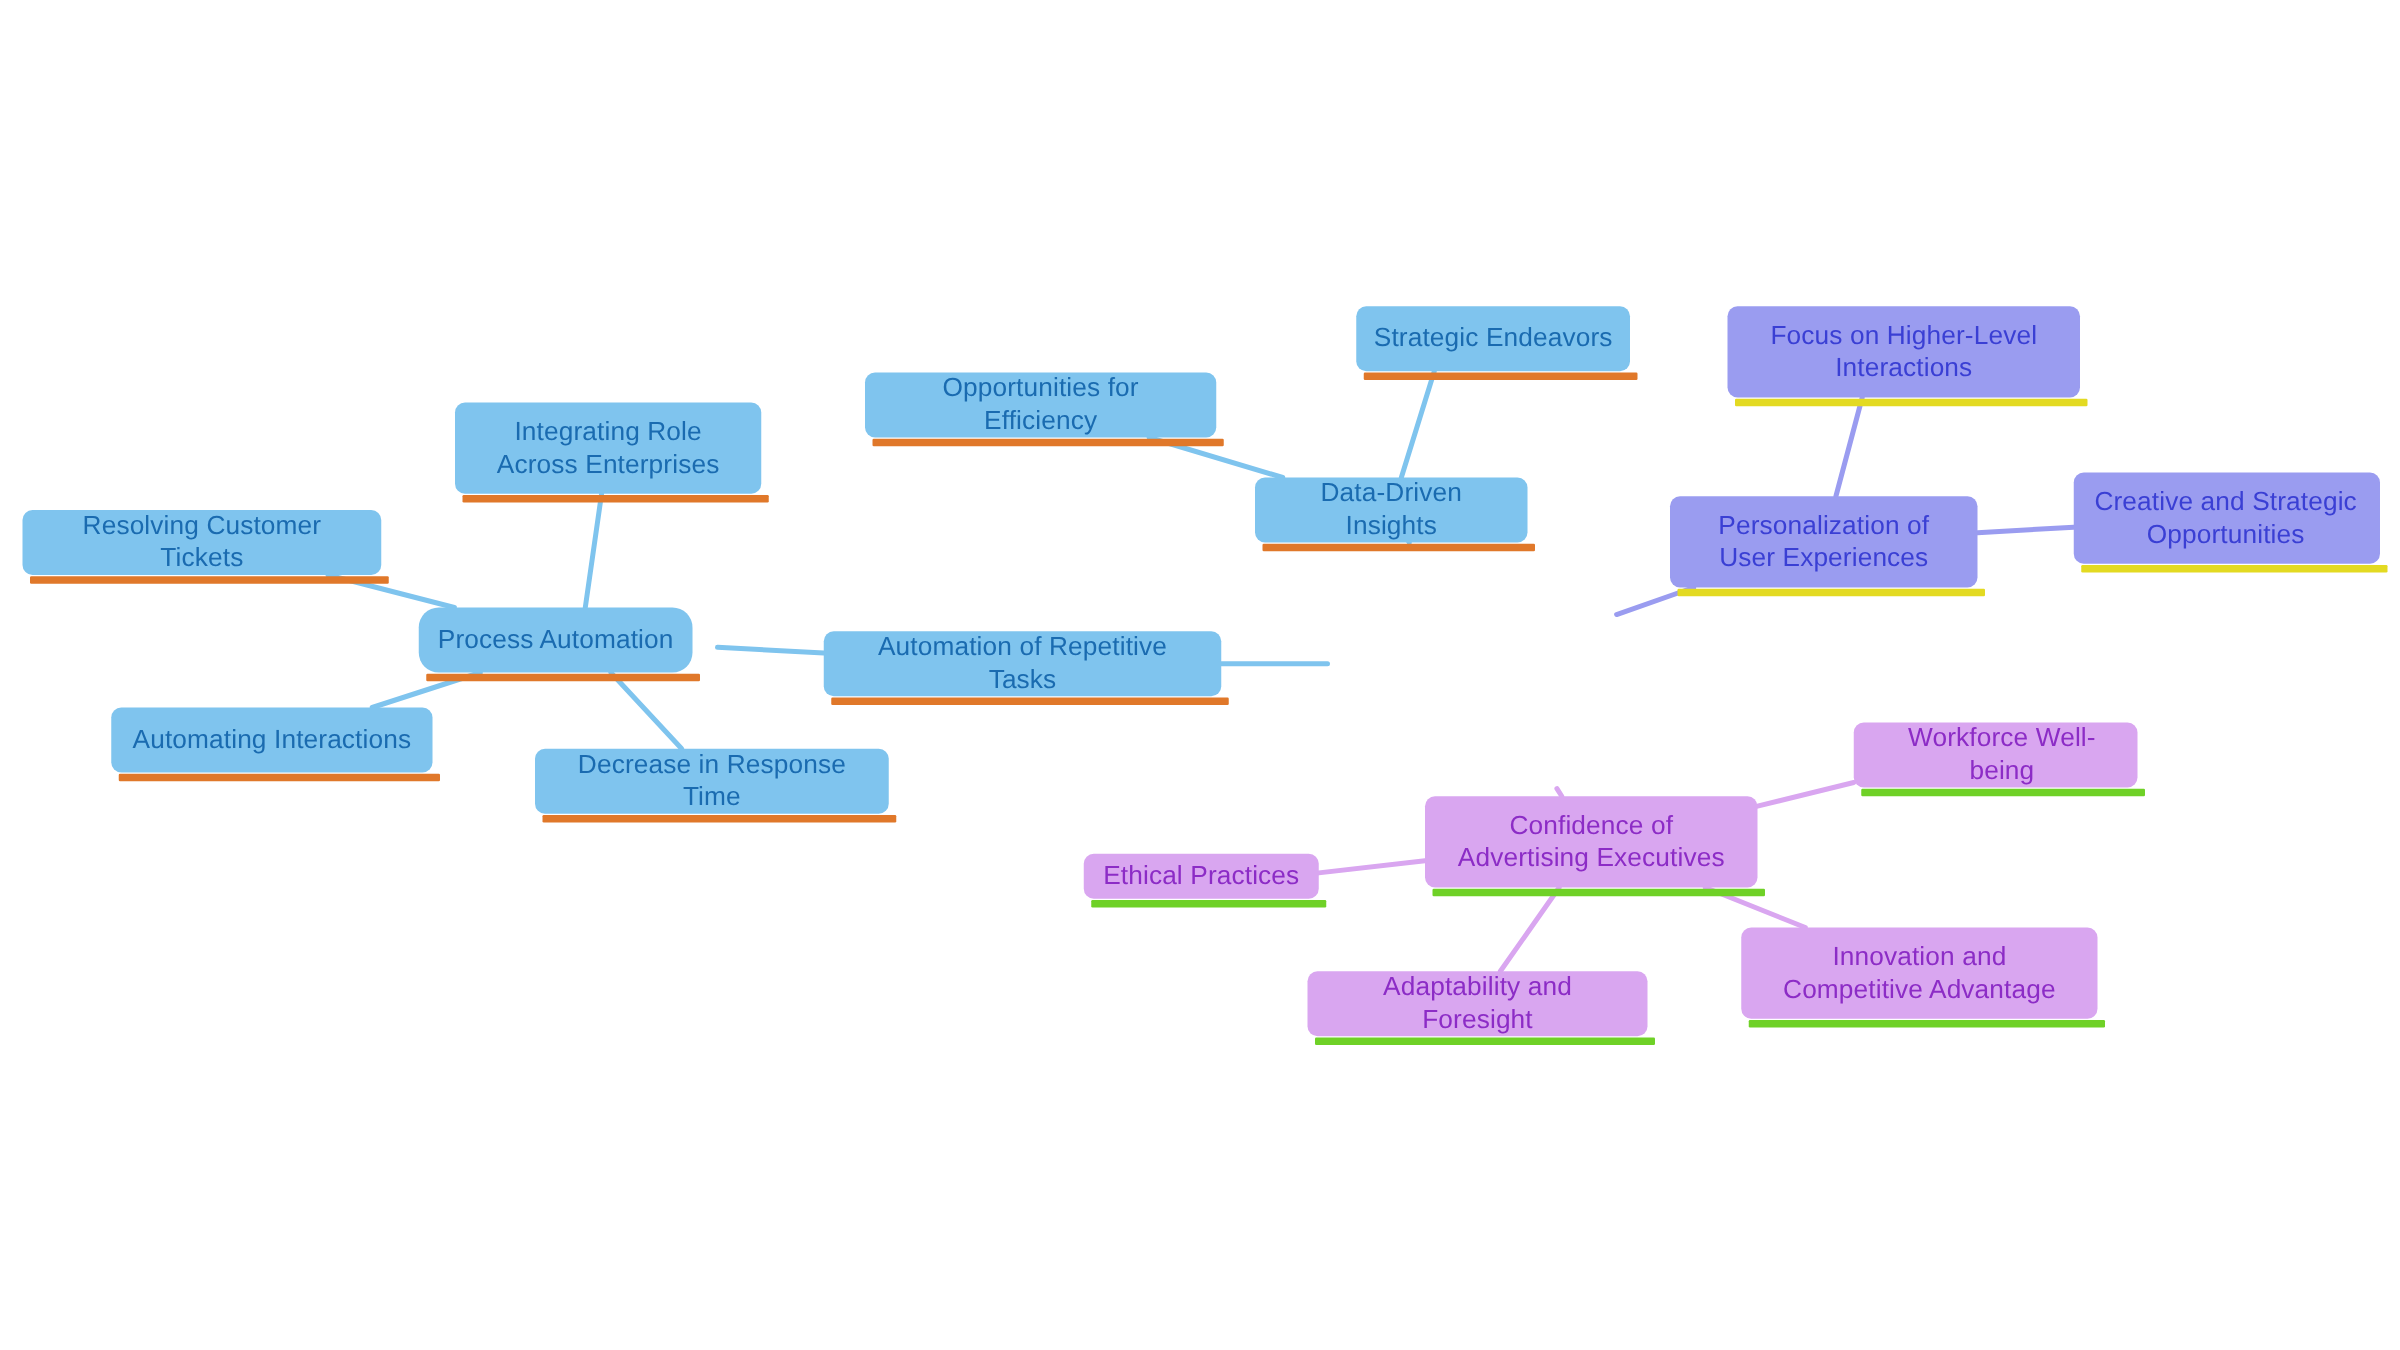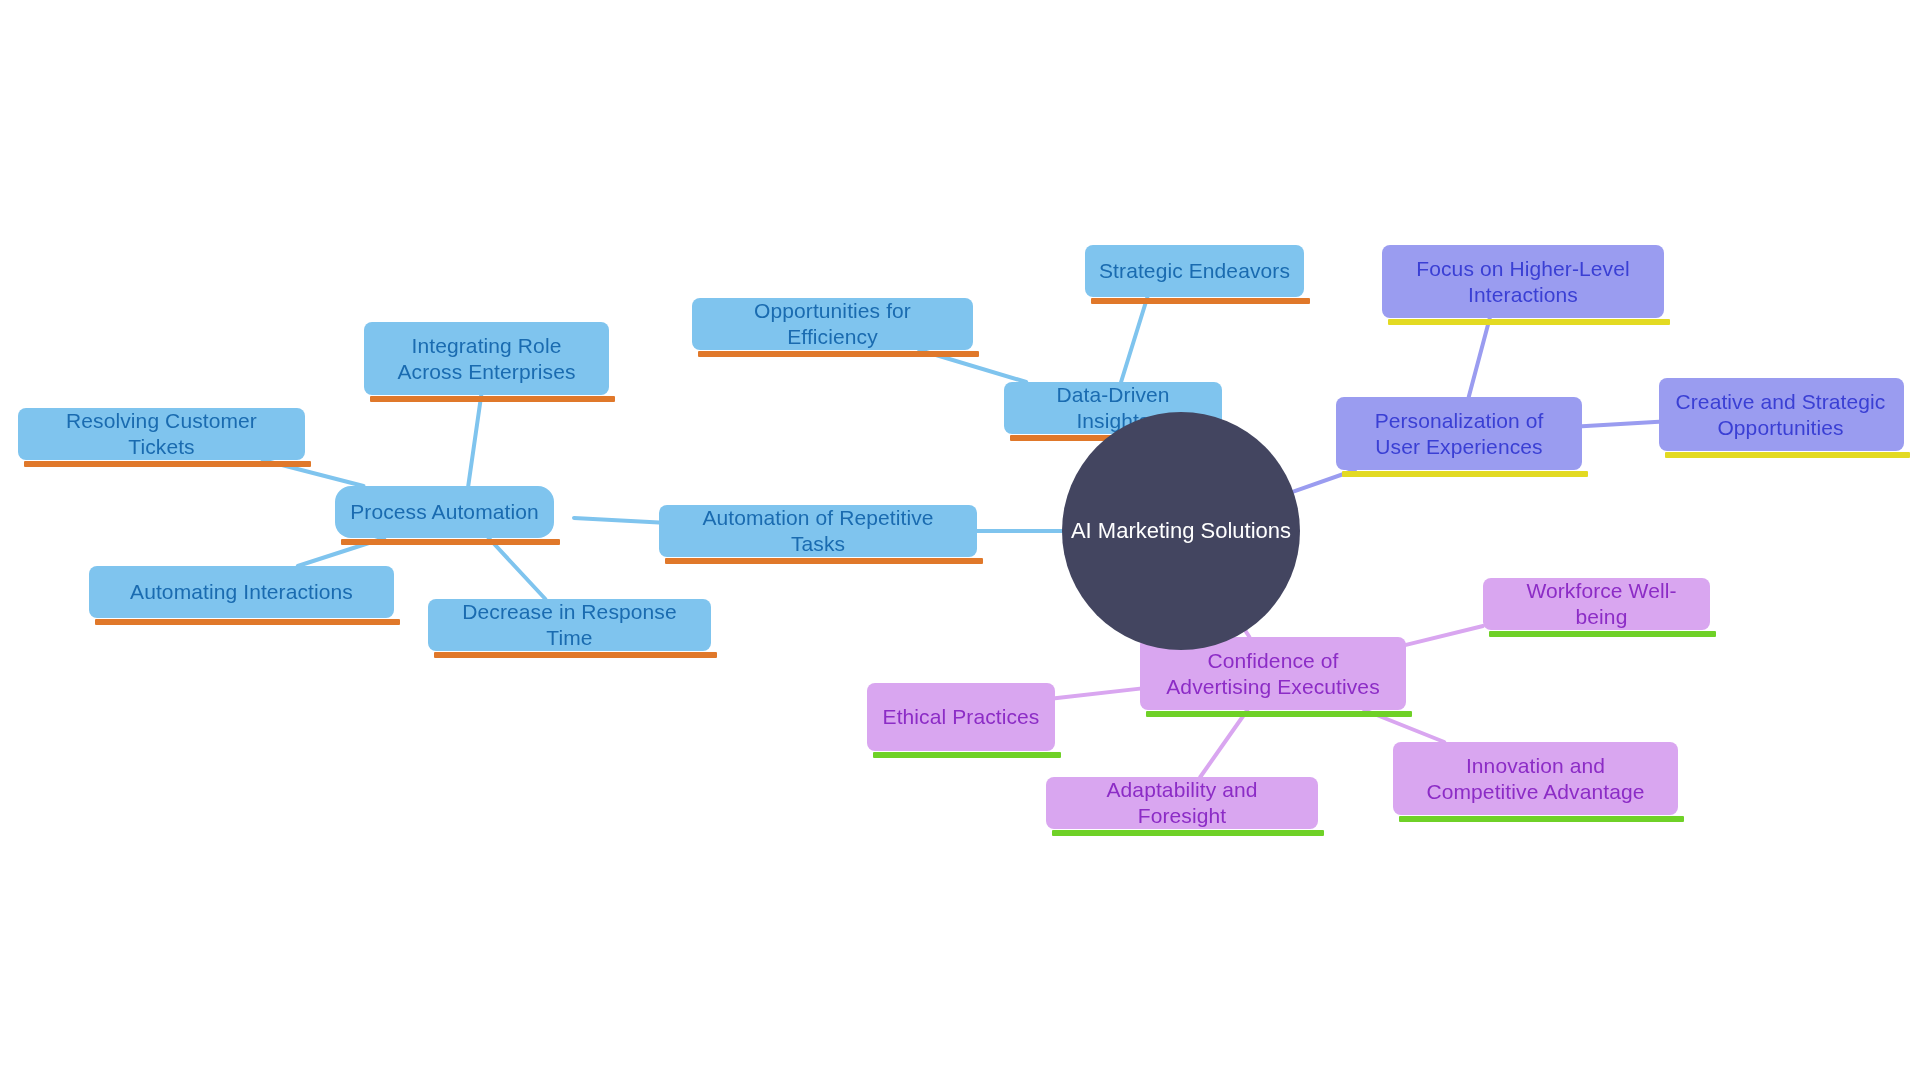--- a/index.html
+++ b/index.html
@@ -81,38 +81,35 @@
       <line x1="1293.2939316384604" y1="491.6163369253601" x2="1354.928205128205" y2="470" stroke="#9a9cf0" stroke-width="4" stroke-linecap="round"></line>
       <line x1="1468.7253289473683" y1="397" x2="1489.7746710526317" y2="318" stroke="#9a9cf0" stroke-width="4" stroke-linecap="round"></line>
       <line x1="1582" y1="426.25348837209305" x2="1659" y2="421.7170542635659" stroke="#9a9cf0" stroke-width="4" stroke-linecap="round"></line>
       <line x1="1245.5450543562308" y1="630.9746765843792" x2="1249.4350877192983" y2="637" stroke="#d9a6f0" stroke-width="4" stroke-linecap="round"></line>
       <line x1="1406" y1="644.9265842349305" x2="1483" y2="626" stroke="#d9a6f0" stroke-width="4" stroke-linecap="round"></line>
       <line x1="1140" y1="688.6330128205128" x2="1055" y2="698.3044871794872" stroke="#d9a6f0" stroke-width="4" stroke-linecap="round"></line>
       <line x1="1247.3513513513512" y1="710" x2="1200.2702702702702" y2="777" stroke="#d9a6f0" stroke-width="4" stroke-linecap="round"></line>
       <line x1="1364.25" y1="710" x2="1444.25" y2="742" stroke="#d9a6f0" stroke-width="4" stroke-linecap="round"></line>
     </svg>
 
-  <div id="root-node" style="left: 1062px; top: 412px; width: 238px; height: 238px; background: rgb(67, 69, 96); color: rgb(255, 255, 255);">
-    <span class="label">AI Marketing Solutions</span>
-  </div>
 
   <div id="node-layer">
       <div class="node n-blue" style="left: 659px; top: 505px; width: 318px; height: 52px;">
         <span class="label">Automation of Repetitive Tasks</span>
       </div>
       <div class="node n-blue" style="left: 335px; top: 486px; width: 219px; height: 52px; border-radius: 16px;">
         <span class="label">Process Automation</span>
       </div>
       <div class="node n-blue" style="left: 18px; top: 408px; width: 287px; height: 52px;">
         <span class="label">Resolving Customer Tickets</span>
       </div>
       <div class="node n-blue" style="left: 364px; top: 322px; width: 245px; height: 73px;">
         <span class="label">Integrating Role Across Enterprises</span>
       </div>
-      <div class="node n-blue" style="left: 89px; top: 566px; width: 305px; height: 52px;">
+      <div class="node n-blue" style="left: 89px; top: 566px; width: 257px; height: 52px;">
         <span class="label">Automating Interactions</span>
       </div>
       <div class="node n-blue" style="left: 428px; top: 599px; width: 283px; height: 52px;">
         <span class="label">Decrease in Response Time</span>
       </div>
       <div class="node n-blue" style="left: 1004px; top: 382px; width: 218px; height: 52px;">
         <span class="label">Data-Driven Insights</span>
       </div>
       <div class="node n-blue" style="left: 692px; top: 298px; width: 281px; height: 52px;">
         <span class="label">Opportunities for Efficiency</span>
@@ -128,21 +125,21 @@
       </div>
       <div class="node n-peri" style="left: 1659px; top: 378px; width: 245px; height: 73px; padding-left: 12px;">
         <span class="label">Creative and Strategic Opportunities</span>
       </div>
       <div class="node n-orchid" style="left: 1140px; top: 637px; width: 266px; height: 73px;">
         <span class="label">Confidence of Advertising Executives</span>
       </div>
       <div class="node n-orchid" style="left: 1483px; top: 578px; width: 227px; height: 52px; padding-left: 24px;">
         <span class="label">Workforce Well-being</span>
       </div>
-      <div class="node n-orchid" style="left: 867px; top: 683px; width: 188px; height: 68px;">
+      <div class="node n-orchid" style="left: 867px; top: 683px; width: 188px; height: 36px;">
         <span class="label">Ethical Practices</span>
       </div>
       <div class="node n-orchid" style="left: 1046px; top: 777px; width: 272px; height: 52px;">
         <span class="label">Adaptability and Foresight</span>
       </div>
       <div class="node n-orchid" style="left: 1393px; top: 742px; width: 285px; height: 73px;">
         <span class="label">Innovation and Competitive Advantage</span>
       </div>
     </div>
 </div>

